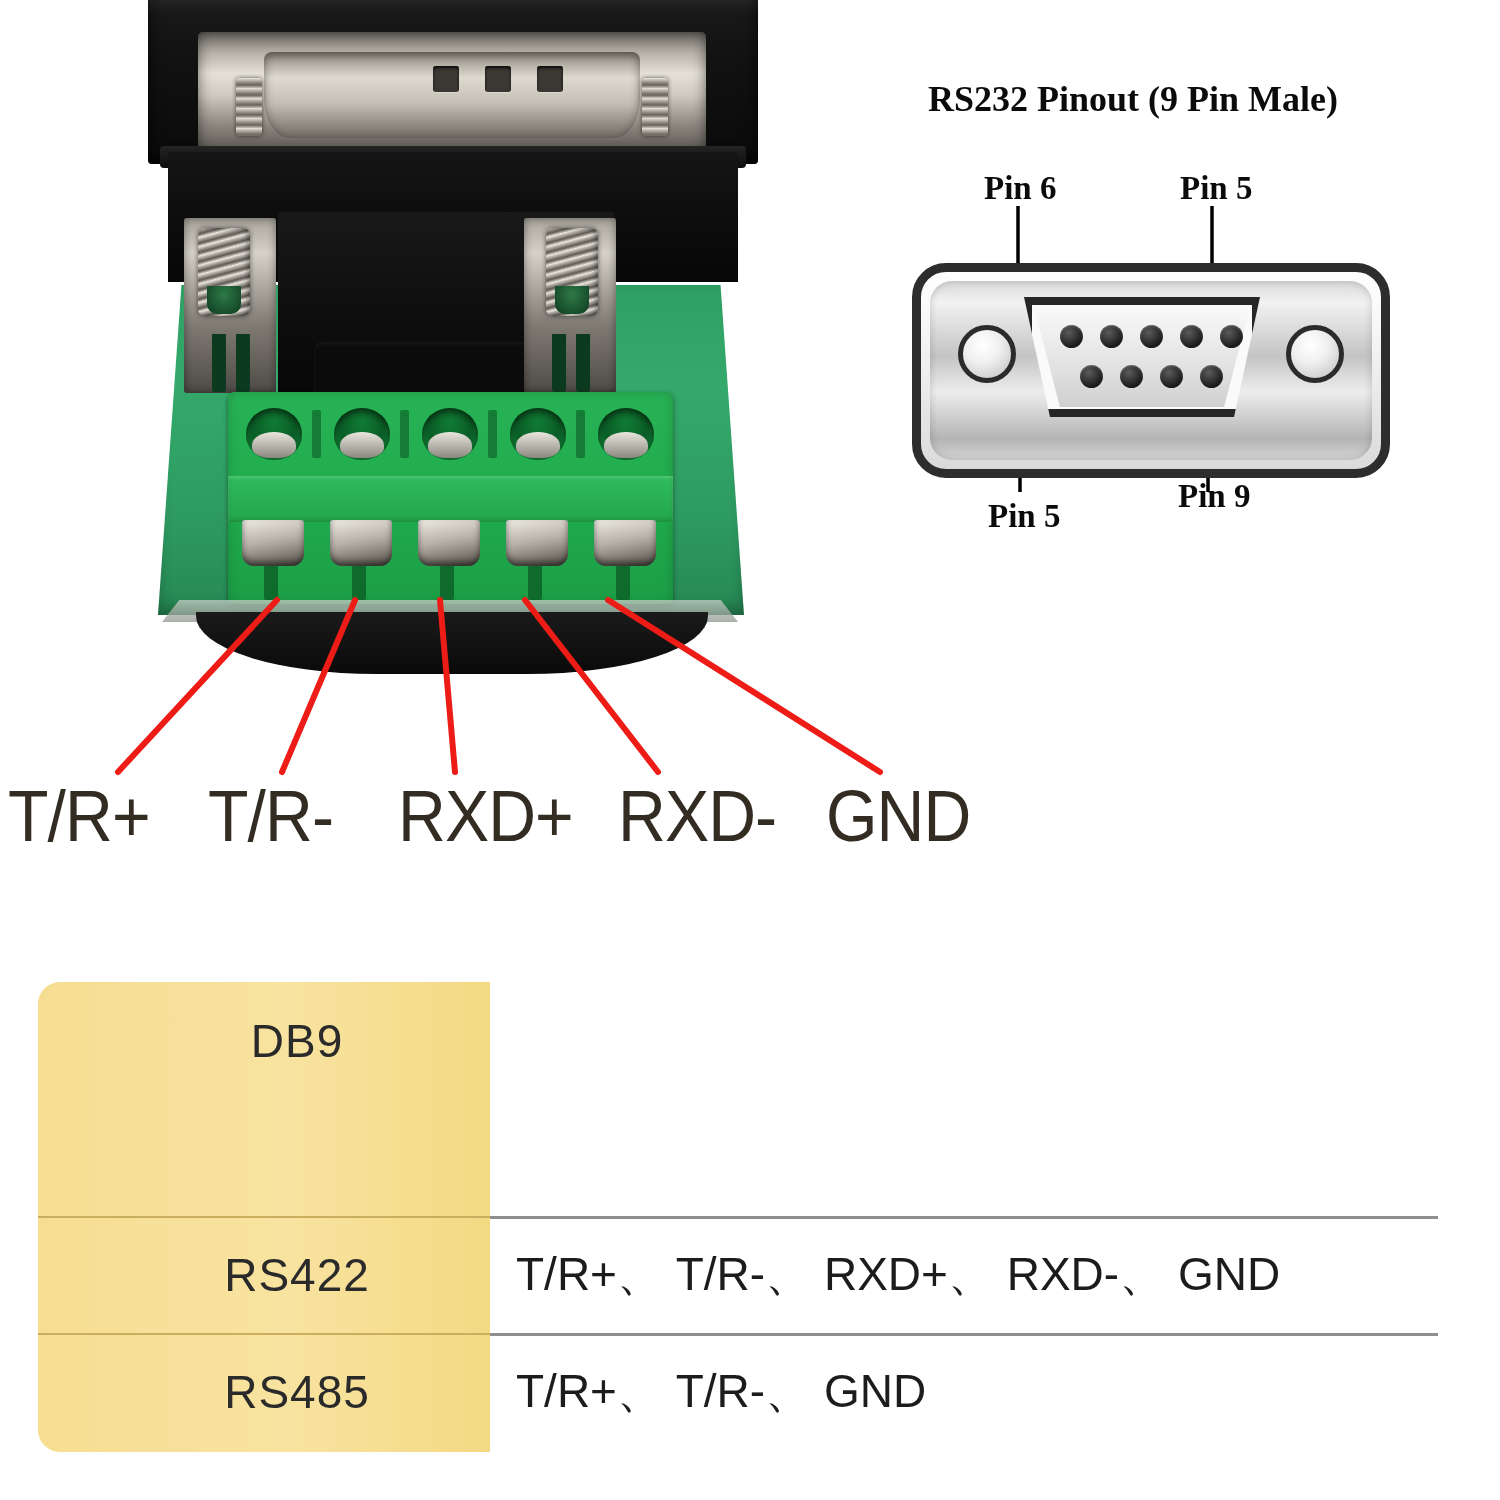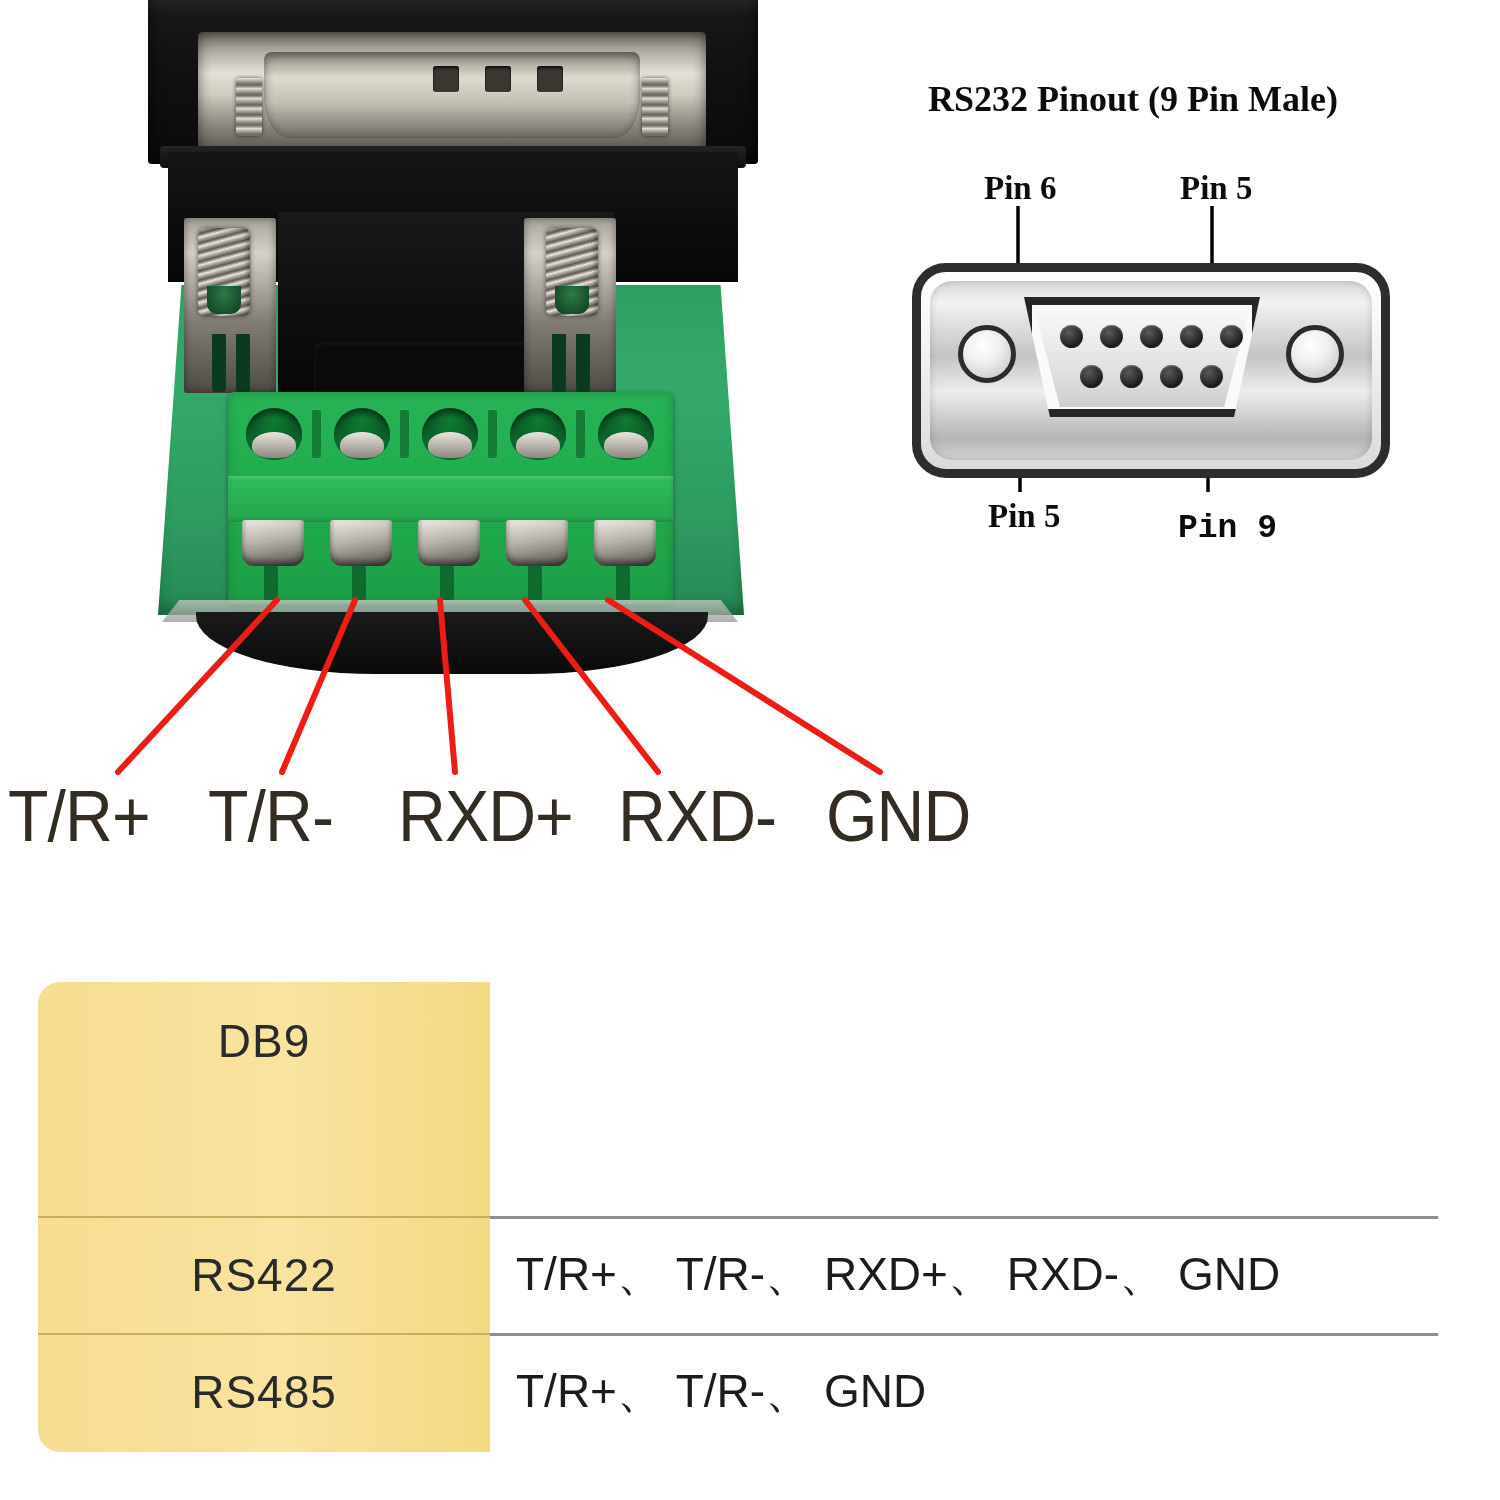--- a/index.html
+++ b/index.html
@@ -394,20 +394,21 @@
   }
   .cell-label {
     position:absolute;
     left: 0px; top: 0px;
     width: 452px; height: 117px;
     display:flex; align-items:center; justify-content:center;
     font-family: "Liberation Sans", sans-serif;
     font-size: 46px;
     color: #2a2a2a;
     letter-spacing: 1px;
+    padding-left: 33px;
   }
   .cell-value {
     position:absolute;
     left: 452px; top: 0px;
     width: 948px; height: 117px;
     display:flex; align-items:center;
     padding-left: 26px;
     box-sizing:border-box;
     font-family: "Liberation Sans", sans-serif;
     font-size: 50px;
@@ -492,21 +493,21 @@
   <div class="pin-label" style="left:826px;">GND</div>
 </div>
 
 <div id="pinout-panel">
 
   <div id="pinout-title">RS232 Pinout (9 Pin Male)</div>
 
   <div class="pin-tag" style="left:124px; top:92px;">Pin 6</div>
   <div class="pin-tag" style="left:320px; top:92px;">Pin 5</div>
   <div class="pin-tag" style="left:128px; top:420px;">Pin 5</div>
-  <div class="pin-tag" style="left:318px; top:432px;font-family:Liberation Mono, monospace;">Pin 9</div>
+  <div class="pin-tag" style="left:318px; top:400px;">Pin 9</div>
 
   <svg style="position:absolute;left:0;top:0;width:600px;height:480px;pointer-events:none;" viewBox="0 0 600 480">
     <line x1="158" y1="128" x2="158" y2="240" stroke="#000" stroke-width="3.5"></line>
     <line x1="352" y1="128" x2="352" y2="240" stroke="#000" stroke-width="3.5"></line>
     <line x1="160" y1="320" x2="160" y2="414" stroke="#000" stroke-width="3.5"></line>
     <line x1="348" y1="320" x2="348" y2="414" stroke="#000" stroke-width="3.5"></line>
   </svg>
 
   <div id="db9">
     <div id="db9-outer"></div>

